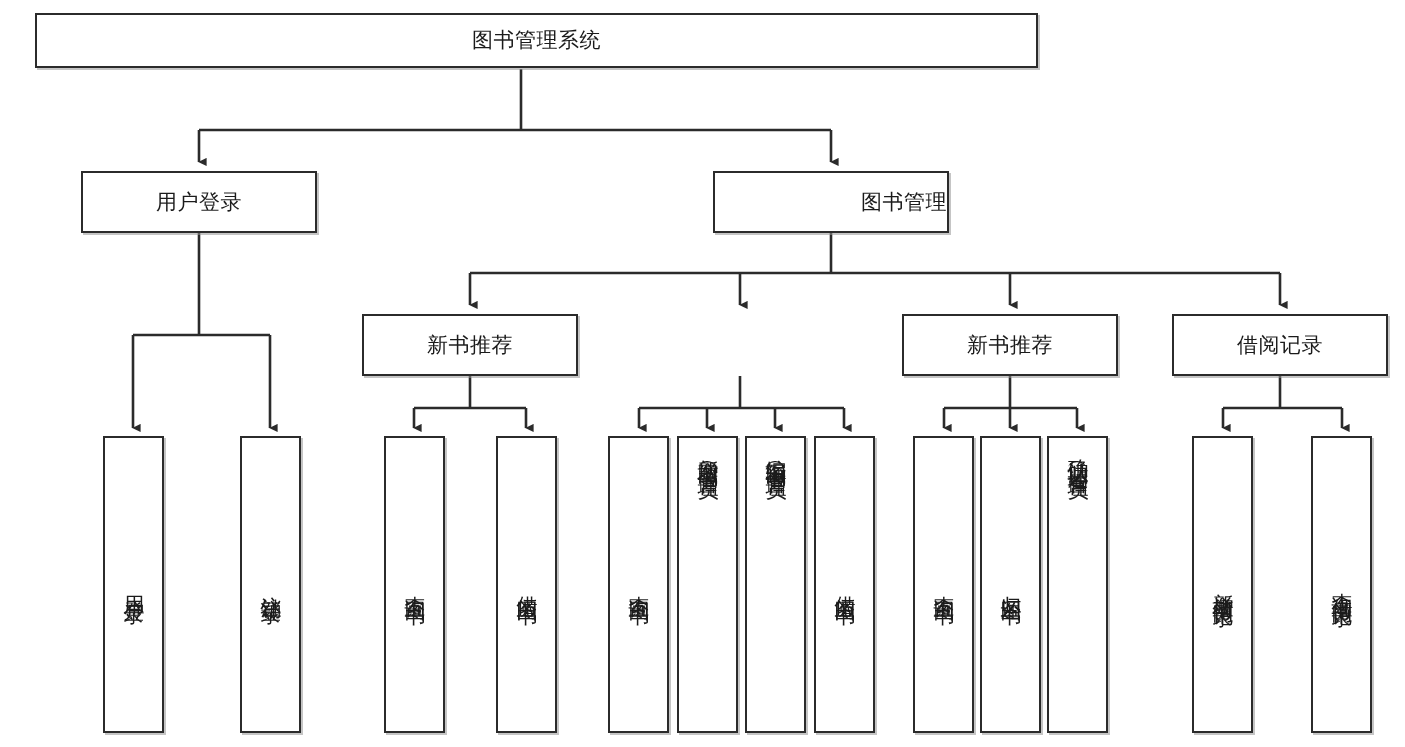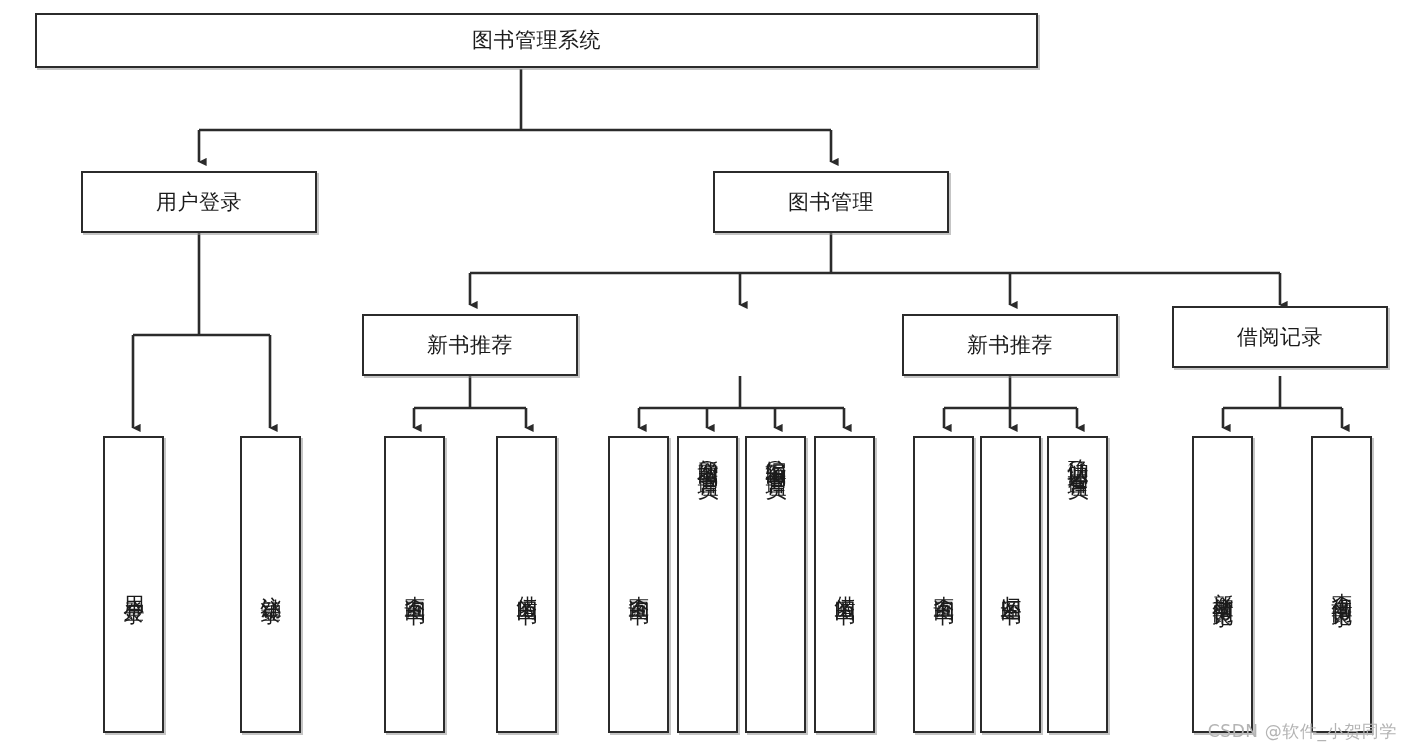--- a/index.html
+++ b/index.html
@@ -136,31 +136,31 @@
     </g>
   </svg>
 
   <div class="node" style="left:20px; top:13px; width:1003px; height:55px;margin-left:15px;">
     <span class="node-label">图书管理系统</span>
   </div>
 
   <div class="node" style="left:81px; top:171px; width:236px; height:62px;">
     <span class="node-label">用户登录</span>
   </div>
-  <div class="node" style="left:713px; top:171px; width:236px; height:62px;">
+  <div class="node" style="left:713px; top:171px; width:236px; height:62px;justify-content:flex-end;">
     <span class="node-label">图书管理</span>
   </div>
 
   <div class="node" style="left:362px; top:314px; width:216px; height:62px;font-family:Liberation Serif, serif;">
     <span class="node-label">新书推荐</span>
   </div>
   <div class="node" style="left:902px; top:314px; width:216px; height:62px;">
     <span class="node-label">新书推荐</span>
   </div>
-  <div class="node" style="left:1172px; top:306px; width:216px; height:62px;">
+  <div class="node" style="left:1172px; top:314px; width:216px; height:62px;">
     <span class="node-label">借阅记录</span>
   </div>
 
   <div class="node vertical" style="left:103px; top:436px; width:61px; height:297px;">
     <span class="vwrap">
         <span class="node-label">用户登录</span>
       </span>
   </div>
   <div class="node vertical" style="left:240px; top:436px; width:61px; height:297px;">
     <span class="vwrap">
@@ -220,15 +220,14 @@
     <span class="vwrap">
         <span class="node-label">新增借阅记录</span>
       </span>
   </div>
   <div class="node vertical" style="left:1311px; top:436px; width:61px; height:297px;">
     <span class="vwrap">
         <span class="node-label">查询借阅记录</span>
       </span>
   </div>
 
-  <div id="watermark">CSDN @软件_小贺同学</div>
 
 </div>
 
 </body></html>

